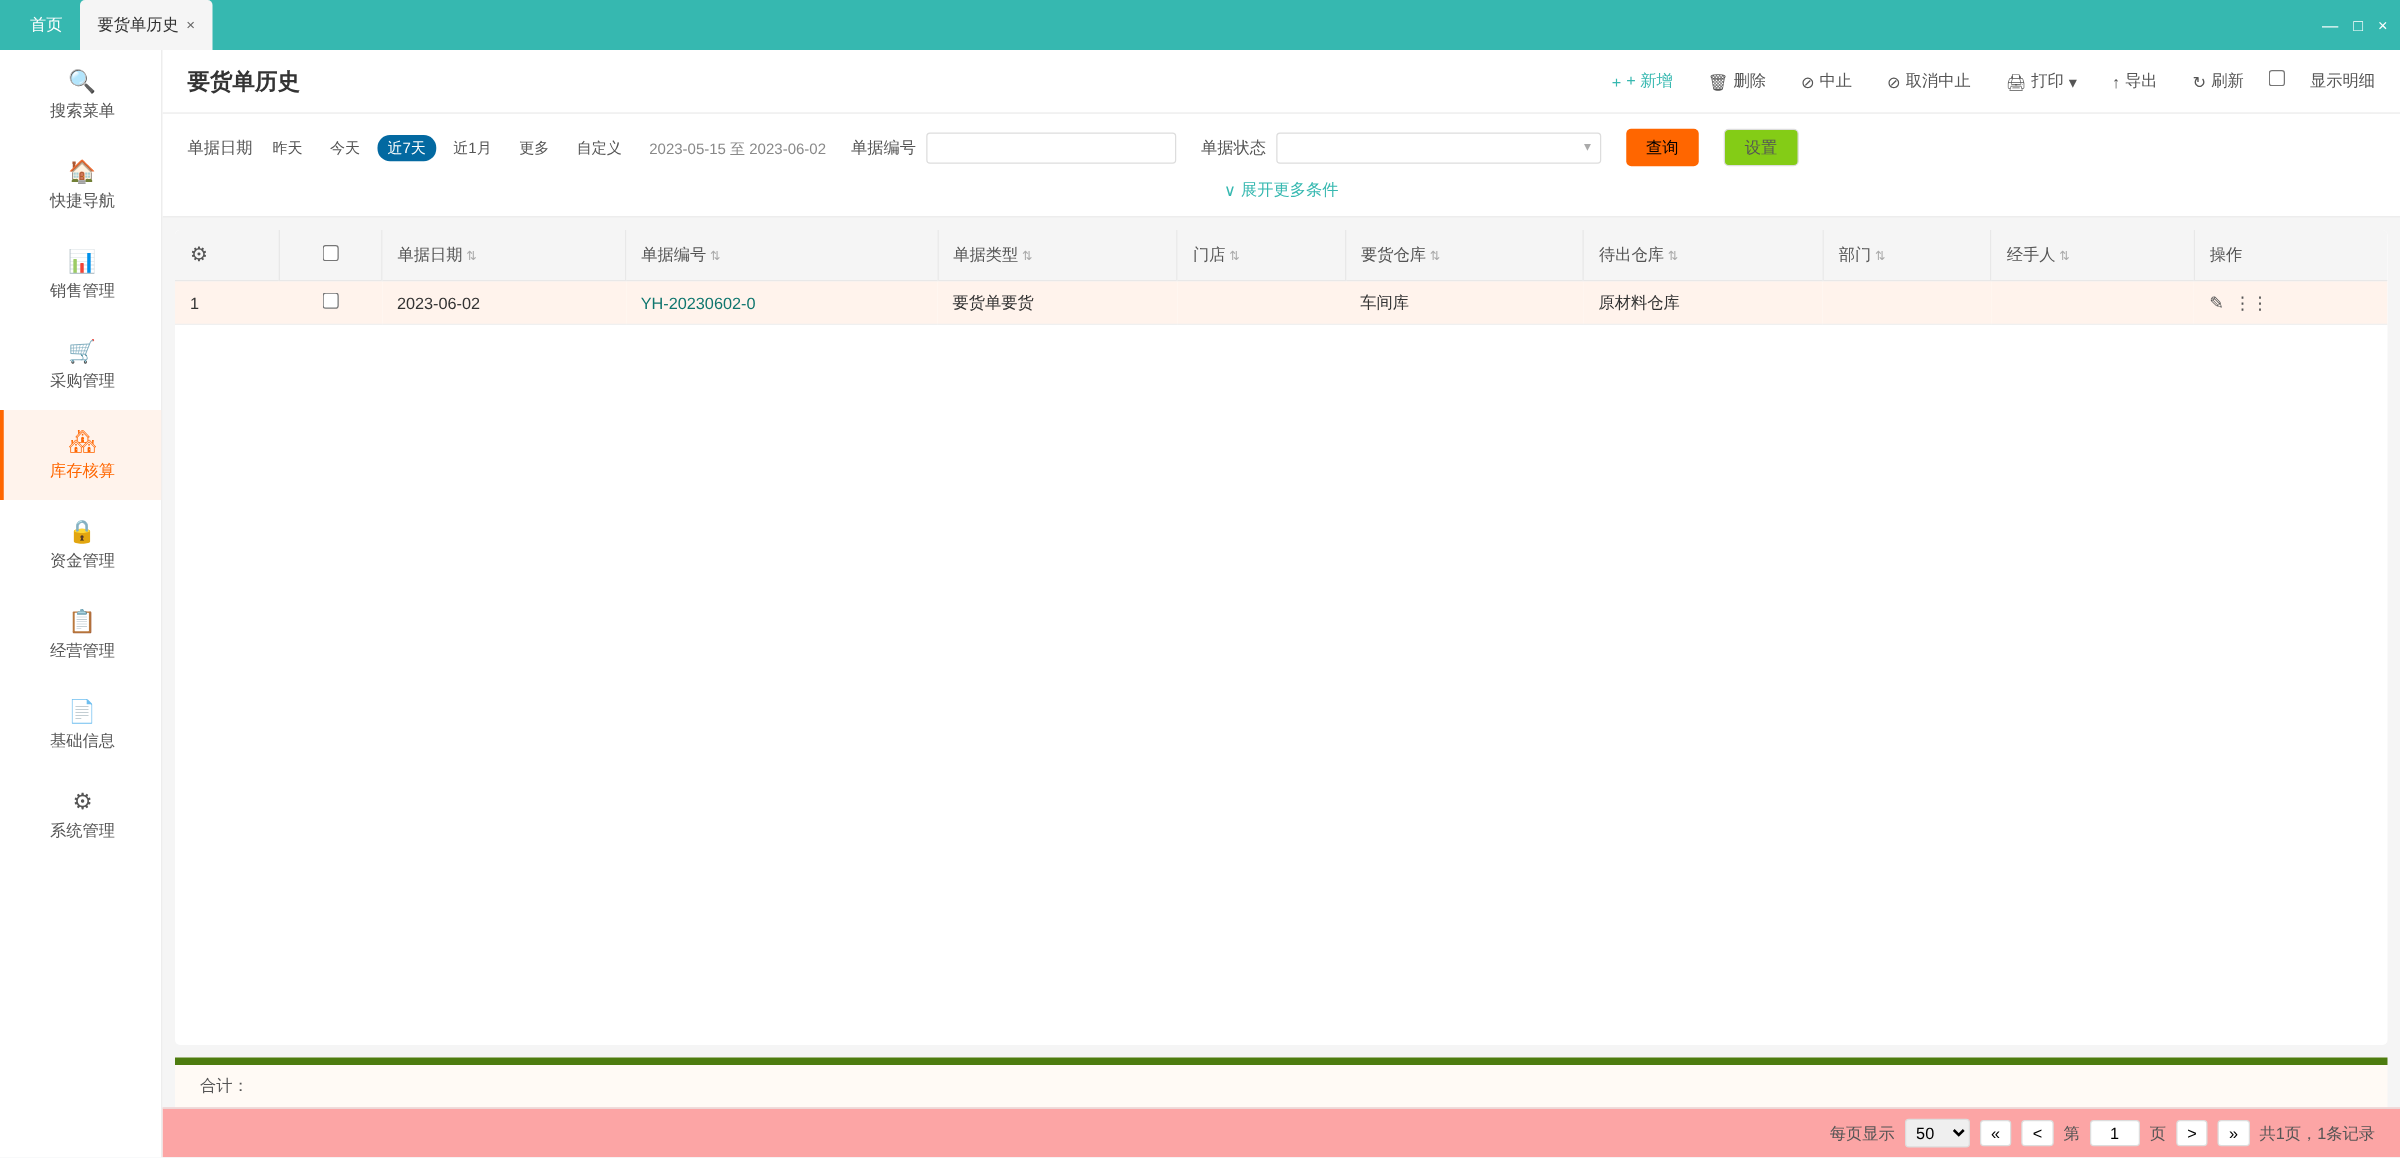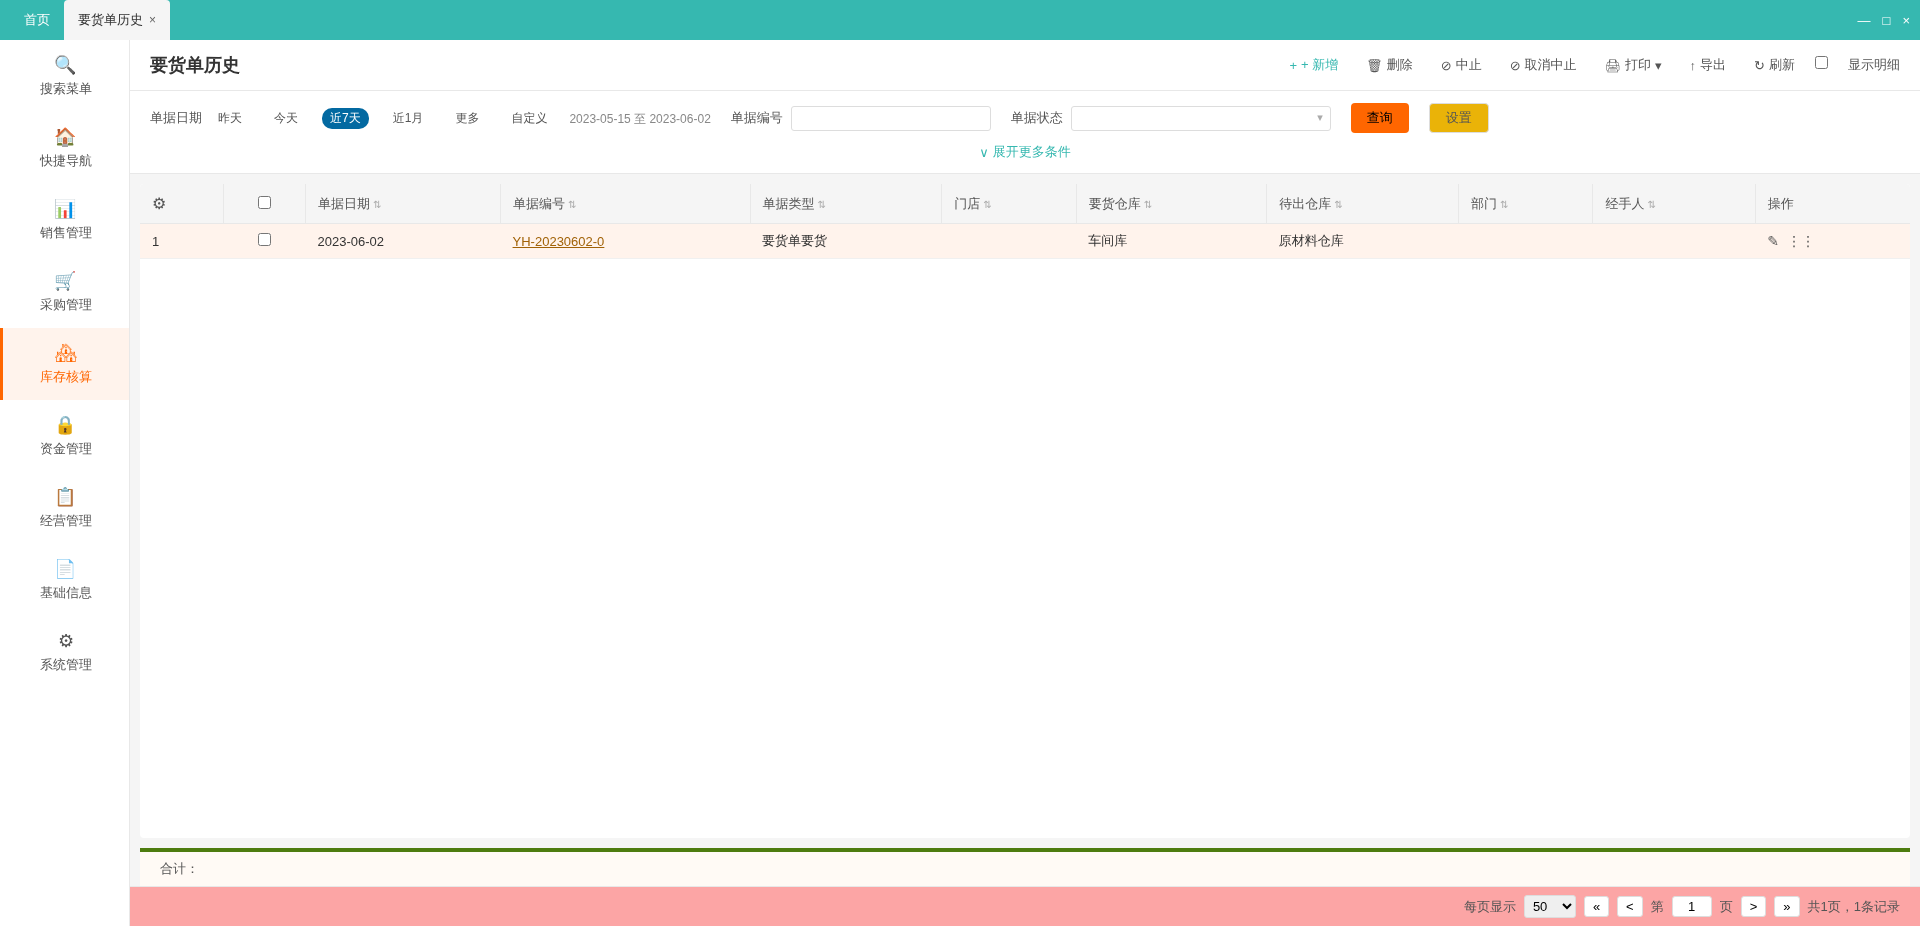--- a/index.html
+++ b/index.html
@@ -120,21 +120,21 @@
     .btn-primary {
       background: #f60;
       color: #000000;
       border: none;
       padding: 6px 16px;
       border-radius: 4px;
       cursor: pointer;
       font-size: 13px;
     }
     .btn-setting {
-      background: #eab308;
+      background: #84cc16;
       color: #555;
       border: 1px solid #ddd;
       padding: 5px 16px;
       border-radius: 4px;
       cursor: pointer;
       font-size: 13px;
     }
 
     
     .filter-area {
@@ -150,21 +150,21 @@
       margin-bottom: 10px;
     }
     .filter-group {
       display: flex;
       align-items: center;
       gap: 8px;
     }
     .filter-label { color: #555; font-size: 13px; white-space: nowrap; }
     .date-pills {
       display: flex;
-      gap: 16px;
+      gap: 6px;
       align-items: center;
     }
     .date-pill {
       padding: 2px 8px;
       border-radius: 10px;
       font-size: 12px;
       cursor: pointer;
       color: #555;
     }
     .date-pill.active {
@@ -218,29 +218,29 @@
     }
     table thead th:last-child { border-right: none; }
     table tbody tr { border-bottom: 1px solid #f0f0f0; }
     table tbody tr.highlighted { background: #fff3ec; }
     table tbody td {
       padding: 8px 12px;
       color: #333;
       white-space: nowrap;
     }
     .sort-icon { font-size: 10px; color: #aaa; margin-left: 3px; }
-    .link-cell { color: #a16207; cursor: pointer; text-decoration: underline; }
+    .link-cell { color: #0f766e; cursor: pointer; }
     .action-icons { display: flex; gap: 8px; }
     .action-icon { cursor: pointer; color: #555; font-size: 14px; }
 
     
     .table-footer {
       background: #fffaf5;
       padding: 8px 20px;
-      border-top: 4px solid #4d7c0f;
+      border-top: 6px solid #4d7c0f;
       display: flex;
       align-items: center;
       font-size: 13px;
       color: #555;
       flex-shrink: 0;
       margin: 0 10px;
     }
 
     
     .pagination {

